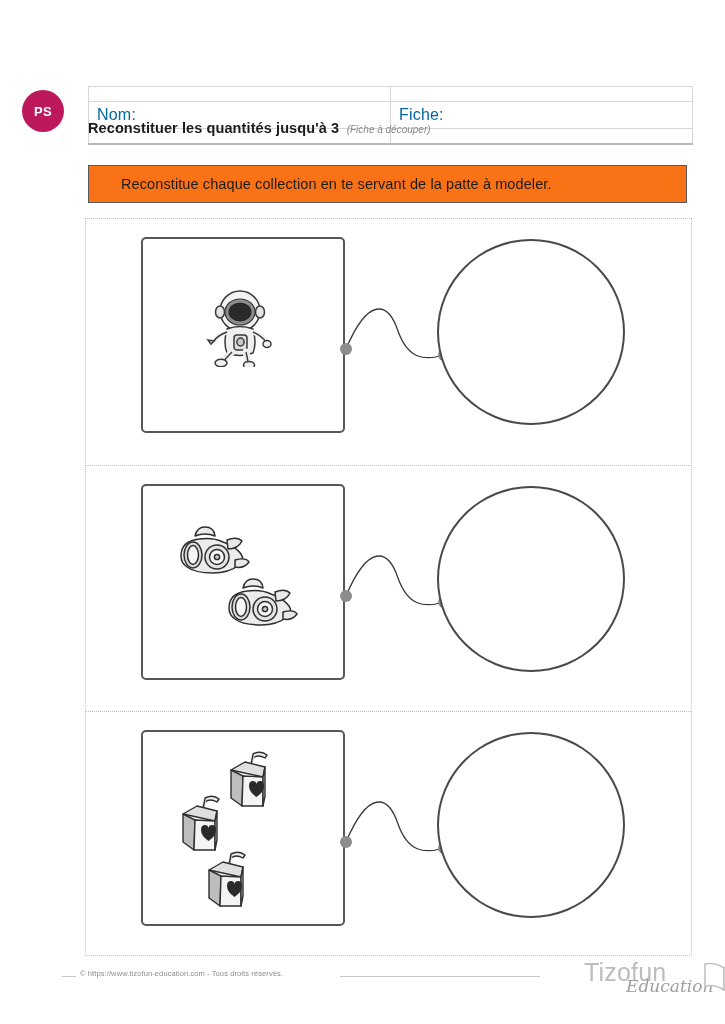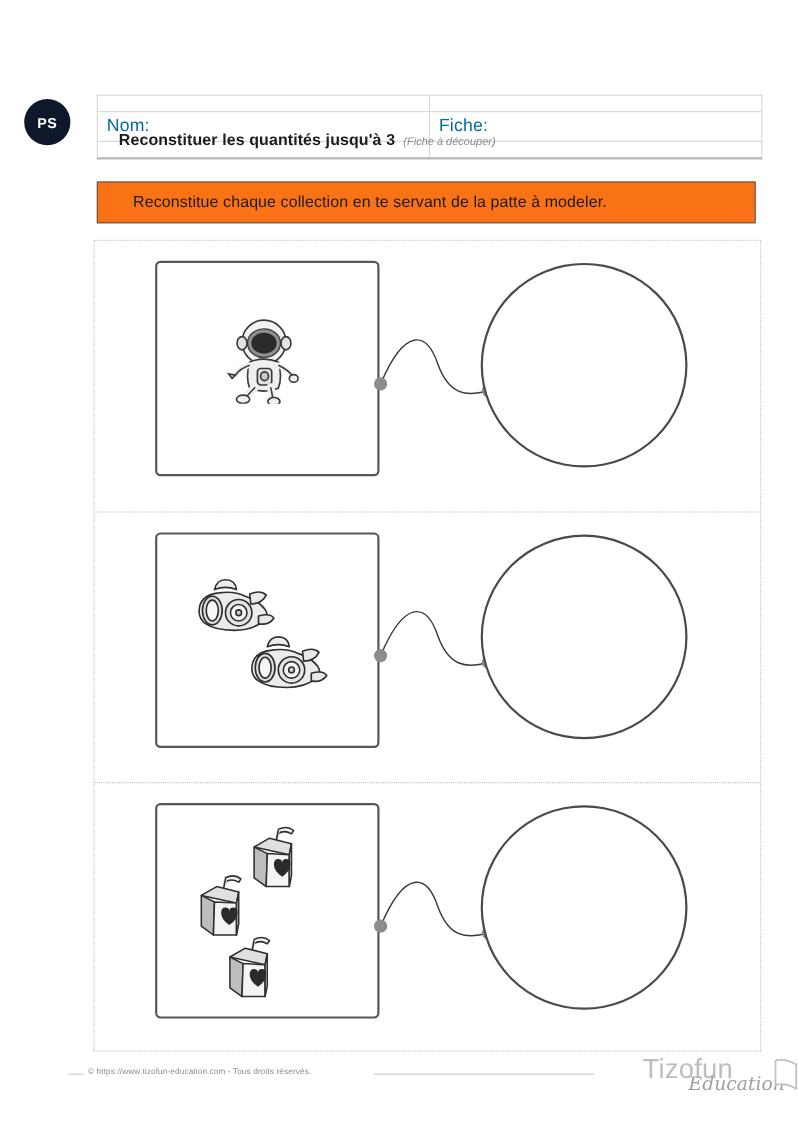--- a/index.html
+++ b/index.html
@@ -28,21 +28,21 @@
     width: 725px;
     height: 72px;
   }
   .ps-badge {
     position: absolute;
     left: 22px;
     top: 50px;
     width: 42px;
     height: 42px;
     border-radius: 50%;
-    background: #0f172a;
+    background: #be185d;
     color: #ffffff;
     font-size: 13px;
     font-weight: bold;
     letter-spacing: 0.4px;
     display: flex;
     align-items: center;
     justify-content: center;
     line-height: 1;
   }
   .name-table {
@@ -70,21 +70,20 @@
     white-space: nowrap;
     text-align: right;
   }
 
   
   .title-row {
     position: absolute;
     left: 88px;
     top: 119px;
     width: 605px;
-    padding-left: 20px;
   }
   .title-main {
     font-size: 14.5px;
     font-weight: bold;
     color: #1c1c1c;
     letter-spacing: 0.1px;
     display: inline;
   }
   .title-sub {
     font-size: 10px;

